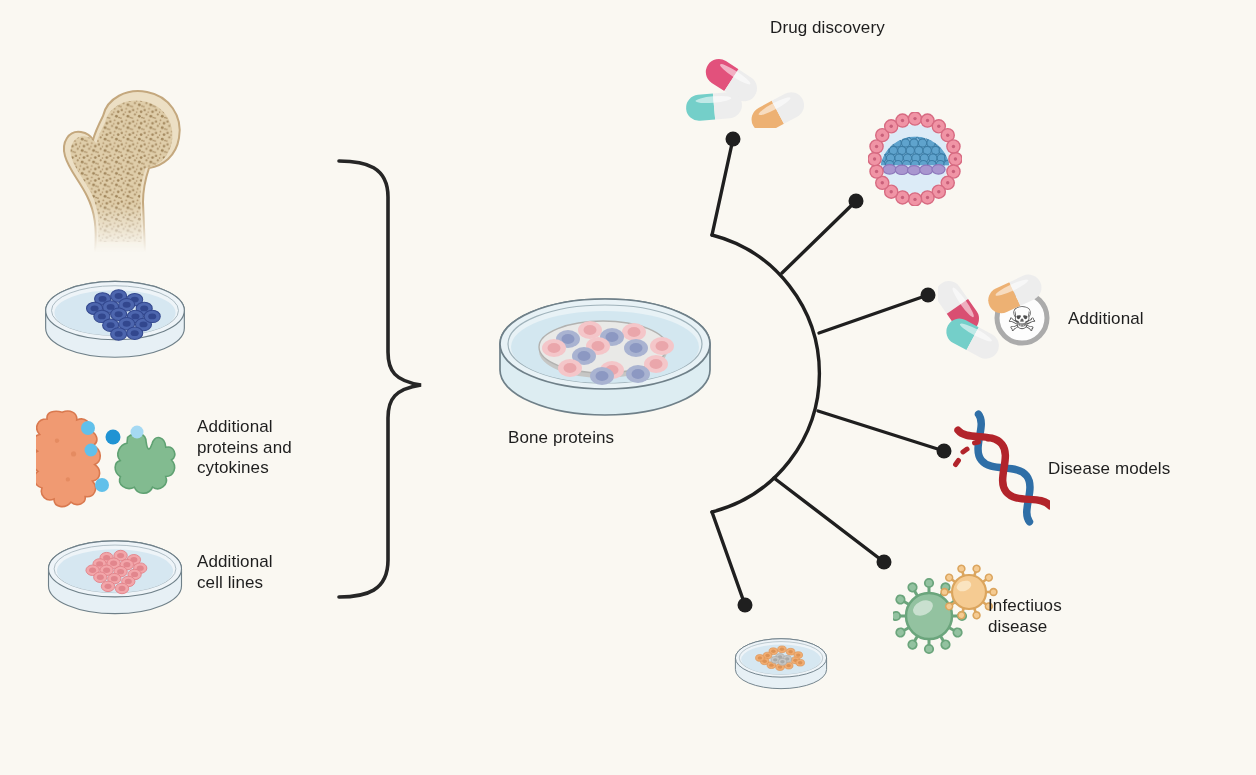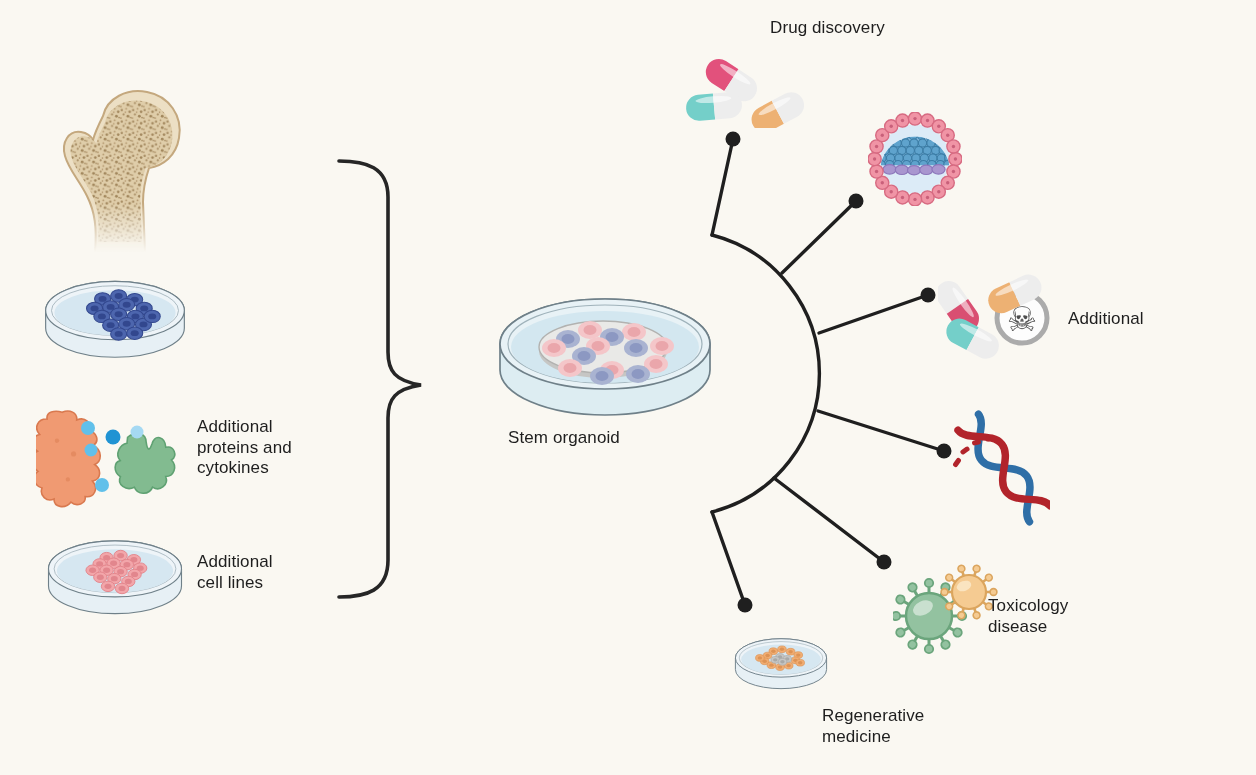--- a/index.html
+++ b/index.html
@@ -303,21 +303,21 @@
       <g>
           <ellipse cx="108" cy="90" rx="12" ry="9" fill="#A9B3D1"></ellipse>
           <ellipse cx="108" cy="90" rx="6.5" ry="5" fill="#8C98C2"></ellipse>
         </g>
       <g>
           <ellipse cx="144" cy="88" rx="12" ry="9" fill="#A9B3D1"></ellipse>
           <ellipse cx="144" cy="88" rx="6.5" ry="5" fill="#8C98C2"></ellipse>
         </g>
     </g>
   </svg>
-  <div class="label" style="left:508px;top:428px">Stem organoid</div>
+  <div class="label" style="left:508px;top:428px">Bone proteins</div>
 
   <svg class="abs" style="left:672px;top:46px" width="132" height="82" viewBox="0 0 132 82">
     <defs>
       <path id="cl1" d="M28 0 H13 A13 13 0 0 0 13 26 H28 Z"></path>
       <path id="cr1" d="M28 0 H43 A13 13 0 0 1 43 26 H28 Z"></path>
       <ellipse id="gl1" cx="28" cy="6" rx="18" ry="3.2"></ellipse>
     </defs>
     <g transform="translate(43,8) rotate(33)">
       <use href="#cl1" fill="#E2517C"></use>
         <use href="#cr1" fill="#EDEDED"></use>
@@ -475,20 +475,21 @@
       <path stroke="#2F6FA7" d="M13 -58 C13 -44 -13 -36 -13 -20 C-13 -4 13 4 13 20 C13 36 -13 44 -13 58"></path>
       <path stroke="#B2242B" d="M-13 -58 C-13 -44 13 -36 13 -20 C13 -4 -13 4 -13 20 C-13 36 13 44 13 58"></path>
     </g>
     <g fill="#B2242B">
       <rect x="6" y="56" width="10" height="5" rx="2.5" transform="rotate(-55 11 58.5)"></rect>
       <rect x="14" y="44" width="10" height="5" rx="2.5" transform="rotate(-35 19 46.5)"></rect>
       <rect x="26" y="36" width="9" height="5" rx="2.5" transform="rotate(-12 30.5 38.5)"></rect>
       <circle cx="42" cy="35" r="2.6"></circle>
     </g>
   </svg>
+  <div class="label" style="left:1048px;top:459px">Disease models</div>
 
   <svg class="abs" style="left:893px;top:564px" width="112" height="96" viewBox="0 0 112 96">
     <g transform="translate(36,52)">
       <g stroke="#6BA57C" stroke-width="3">
         <g transform="rotate(0)">
             <line x1="21" y1="0" x2="30" y2="0"></line>
             <circle cx="33" cy="0" r="4.2" fill="#93C2A0" stroke-width="1.8"></circle>
           </g>
         <g transform="rotate(30)">
             <line x1="21" y1="0" x2="30" y2="0"></line>
@@ -578,21 +579,21 @@
           </g>
         <g transform="rotate(324)">
             <line x1="15" y1="0" x2="22" y2="0"></line>
             <circle cx="24.5" cy="0" r="3.4" fill="#F5CB92" stroke-width="1.6"></circle>
           </g>
       </g>
       <circle cx="0" cy="0" r="17" fill="#F5CB92" stroke="#DBA55E" stroke-width="2.2"></circle>
       <ellipse cx="-5" cy="-6" rx="7.5" ry="5" fill="#FAE4C0" transform="rotate(-20 -5 -6)"></ellipse>
     </g>
   </svg>
-  <div class="label" style="left:988px;top:596px">Toxicology
+  <div class="label" style="left:988px;top:596px">Infectiuos
 disease</div>
 
   <svg class="abs" style="left:733px;top:630px" width="96" height="65" viewBox="0 0 200 135">
     <path d="M5 58 A95 40 0 0 1 195 58 L195 82 A95 40 0 0 1 5 82 Z" fill="#E7F0F5" stroke="#6F8089" stroke-width="2"></path>
     <ellipse cx="100" cy="58" rx="95" ry="40" fill="#EEF4F8" stroke="#6F8089" stroke-width="2"></ellipse>
     <ellipse cx="100" cy="58" rx="87" ry="34" fill="none" stroke="#A4B4BC" stroke-width="1.4"></ellipse>
     <ellipse cx="100" cy="61" rx="83" ry="31" fill="#D6E7F1"></ellipse>
     <g stroke="#DD9355" stroke-width="1.4">
       <g>
           <ellipse cx="84" cy="44" rx="9" ry="7" fill="#F1AD72"></ellipse>
@@ -655,16 +656,14 @@
       <g>
           <ellipse cx="88" cy="62" rx="9" ry="7" fill="#C6C6C4"></ellipse>
           <ellipse cx="88" cy="62" rx="4.6" ry="3.5" fill="#A9A9A7" stroke="none"></ellipse>
         </g>
       <g>
           <ellipse cx="103" cy="66" rx="9" ry="7" fill="#C6C6C4"></ellipse>
           <ellipse cx="103" cy="66" rx="4.6" ry="3.5" fill="#A9A9A7" stroke="none"></ellipse>
         </g>
     </g>
   </svg>
-  <div class="label" style="left:822px;top:706px">Regenerative
-medicine</div>
 
 </div>
 
 </body></html>

